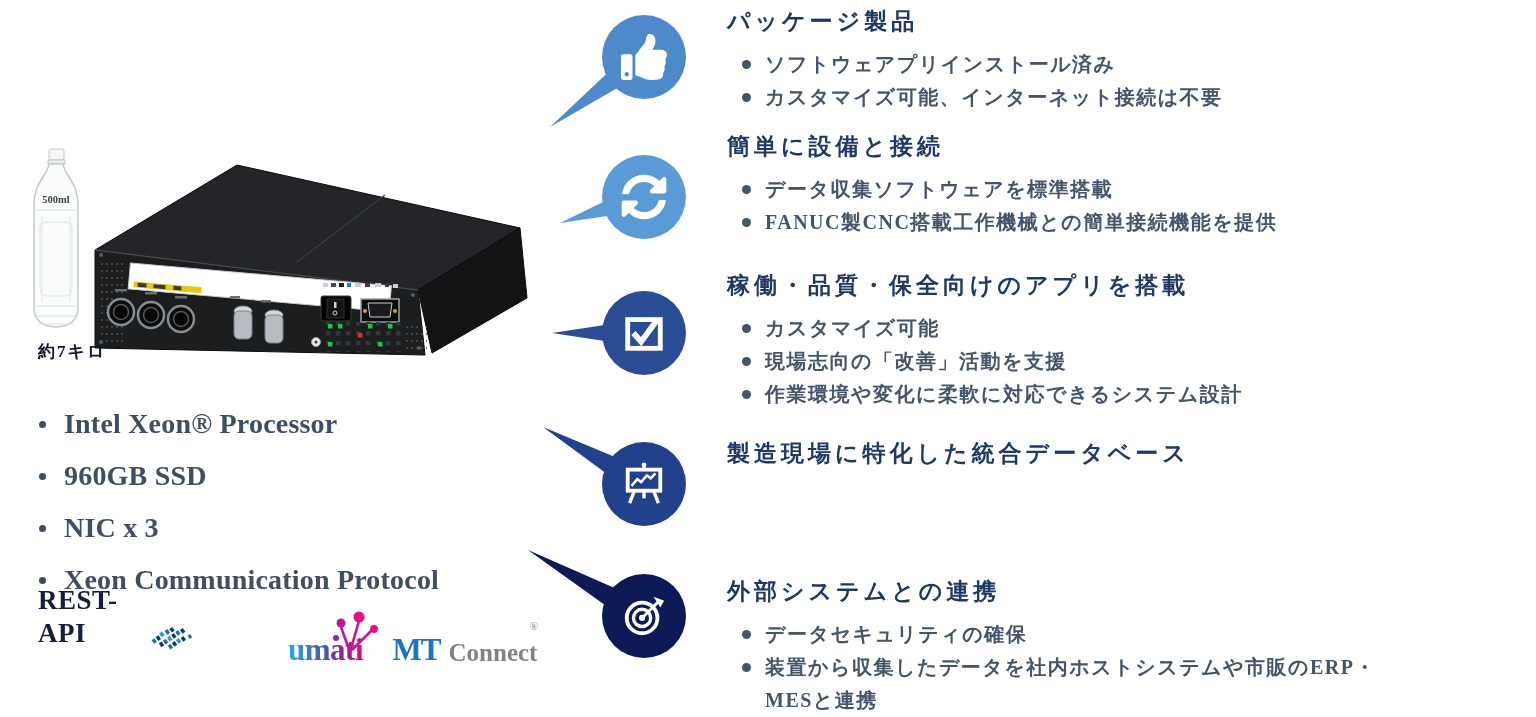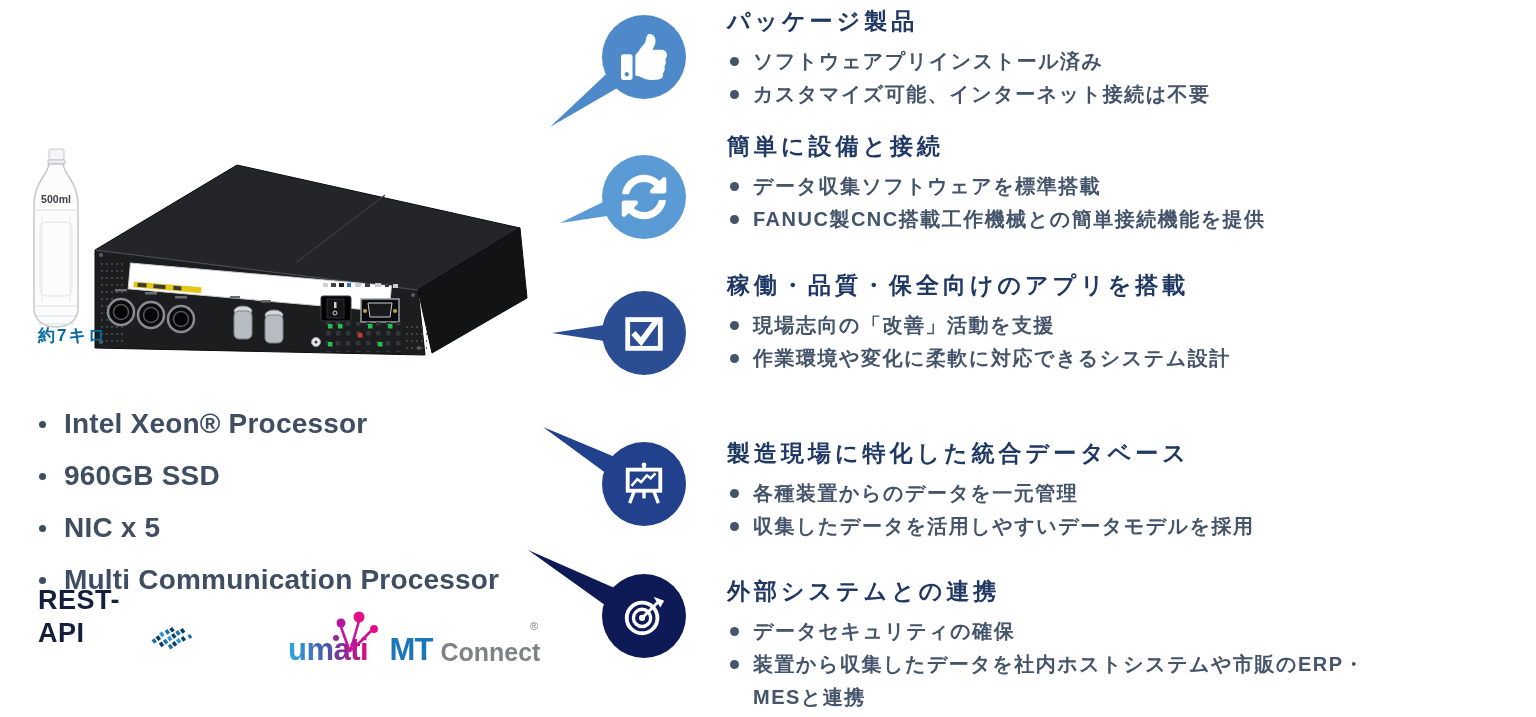--- a/index.html
+++ b/index.html
@@ -1,47 +1,47 @@
 <!DOCTYPE html>
 <html><head>
 <meta charset="utf-8">
 <style>
   html,body { margin:0; padding:0; background:#fff; }
   .stage {
     position:relative; width:1536px; height:717px; background:#fff;
-    overflow:hidden; font-family:Liberation Sans, sans-serif;
+    overflow:hidden; font-family:Liberation Serif, serif;
   }
   svg { display:block; }
   .overlay { position:absolute; left:0; top:0; }
 
   
   .feature { position:absolute; left:727px; width:676px; }
   .f1{top:8px} .f2{top:133px} .f3{top:272px} .f4{top:440px} .f5{top:578px}
   .feature h2 {
     margin:0 0 9px 0; font-size:23px; font-weight:800; color:#1f3864;
     letter-spacing:4px; line-height:1.2;
   }
-  .feature ul { list-style:none; margin:0; padding:0; }
+  .feature ul { list-style:none; margin:12px; padding:0; }
   .feature li {
     position:relative; padding-left:26px; font-size:20px; font-weight:600;
     line-height:33px; color:#44546a; letter-spacing:1.5px;
   }
   .feature li::before {
     content:""; position:absolute; left:3px; top:12px; width:9px; height:9px;
     border-radius:50%; background:#44546a;
   }
   .icon-glyph { position:absolute; left:621px; width:46px; height:46px; }
   .g1{top:34px} .g2{top:174px} .g3{top:310px} .g4{top:461px} .g5{top:593px}
 
   
   .bottle { position:absolute; left:24px; top:146px; }
   .device { position:absolute; left:85px; top:150px; }
   .weight-note {
-    position:absolute; left:38px; top:324px; font-size:17px; font-weight:800;
-    color:#0369a1; letter-spacing:2px;
+    position:absolute; left:38px; top:340px; font-size:17px; font-weight:800;
+    color:#0f172a; letter-spacing:2px;
   }
   .specs { position:absolute; left:30px; top:398px; list-style:none; margin:0; padding:0; }
   .specs li {
     position:relative; padding-left:34px; font-size:28px; font-weight:600;
     color:#3f4e63; line-height:52px; letter-spacing:0.2px;
   }
   .specs li::before {
     content:""; position:absolute; left:9px; top:23px; width:7px; height:7px;
     border-radius:50%; background:#3f4e63;
   }
@@ -125,30 +125,27 @@
   <section class="feature f2">
     <h2>簡単に設備と接続</h2>
     <ul>
       <li>データ収集ソフトウェアを標準搭載</li>
       <li>FANUC製CNC搭載工作機械との簡単接続機能を提供</li>
     </ul>
   </section>
   <section class="feature f3">
     <h2>稼働・品質・保全向けのアプリを搭載</h2>
     <ul>
+      <li>カスタマイズ可能</li>
       <li>現場志向の「改善」活動を支援</li>
       <li>作業環境や変化に柔軟に対応できるシステム設計</li>
     </ul>
   </section>
   <section class="feature f4">
     <h2>製造現場に特化した統合データベース</h2>
-    <ul>
-      <li>各種装置からのデータを一元管理</li>
-      <li>収集したデータを活用しやすいデータモデルを採用</li>
-    </ul>
   </section>
   <section class="feature f5">
     <h2>外部システムとの連携</h2>
     <ul>
       <li>データセキュリティの確保</li>
       <li>装置から収集したデータを社内ホストシステムや市販のERP・MESと連携</li>
     </ul>
   </section>
 
   <svg class="bottle" width="64" height="196" viewBox="0 0 64 196">
@@ -252,22 +249,22 @@
     <circle cx="328" cy="145" r="2" fill="#5a5d60"></circle>
     <circle cx="16" cy="192" r="2" fill="#5a5d60"></circle>
     <circle cx="334" cy="198" r="2" fill="#5a5d60"></circle>
   </svg>
 
   <div class="weight-note">約7キロ</div>
 
   <ul class="specs">
     <li>Intel Xeon® Processor</li>
     <li>960GB SSD</li>
-    <li>NIC x 5</li>
-    <li>Multi Communication Processor</li>
+    <li>NIC x 3</li>
+    <li>Xeon Communication Protocol</li>
   </ul>
 
   <div class="rest-api">
     <div>REST-</div>
     <div>API</div>
   </div>
 
   <svg class="opc-logo" width="52" height="52" viewBox="0 0 52 52">
     <g transform="rotate(-35 26 26)">
       <rect x="8" y="16" width="3.5" height="4.5" fill="#1d6fa8"></rect>

